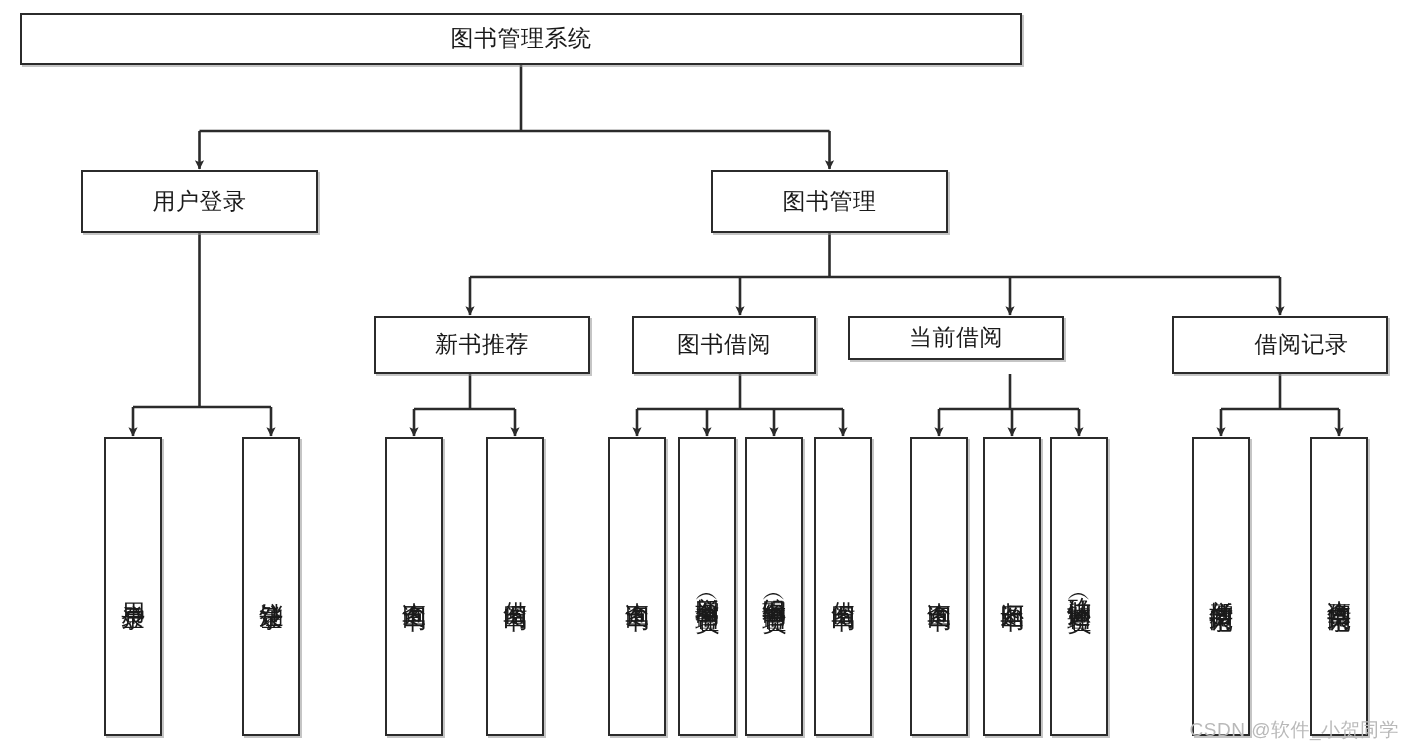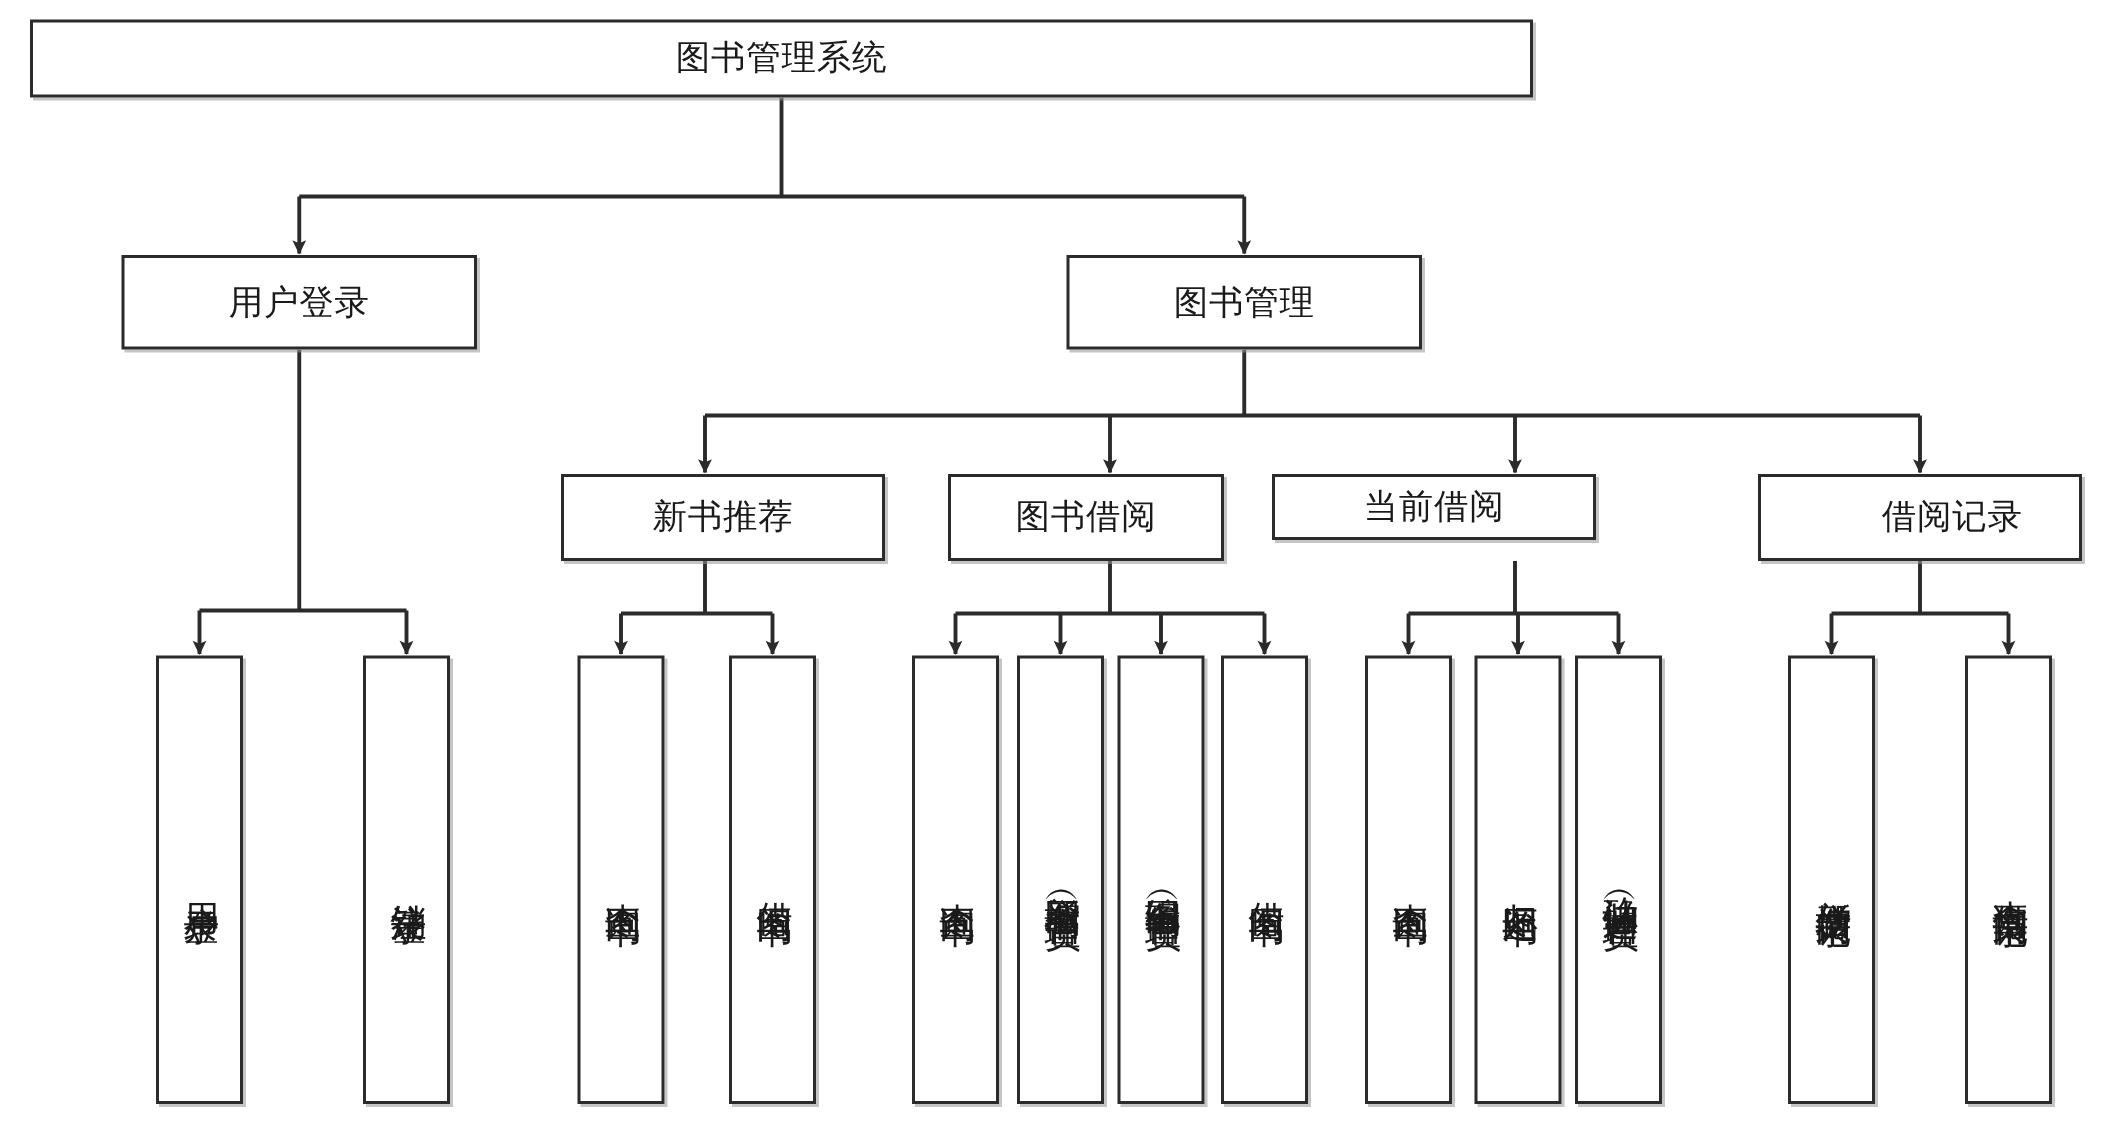--- a/index.html
+++ b/index.html
@@ -169,13 +169,14 @@
         <span class="label">确认归还（管理员）</span>
       </div>
       <div class="node vertical" style="left: 1192px; top: 437px; width: 58px; height: 299px;">
         <span class="label">新增借阅记录</span>
       </div>
       <div class="node vertical" style="left: 1310px; top: 437px; width: 58px; height: 299px;">
         <span class="label">查询借阅记录</span>
       </div>
     </div>
 
+  <div class="watermark">CSDN @软件_小贺同学</div>
 </div>
 
 </body></html>

